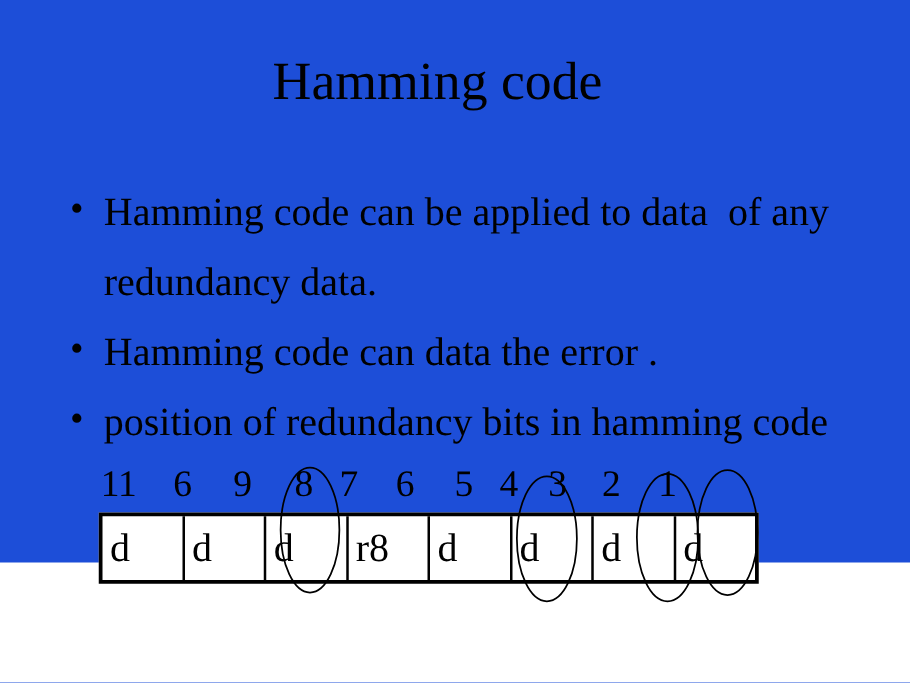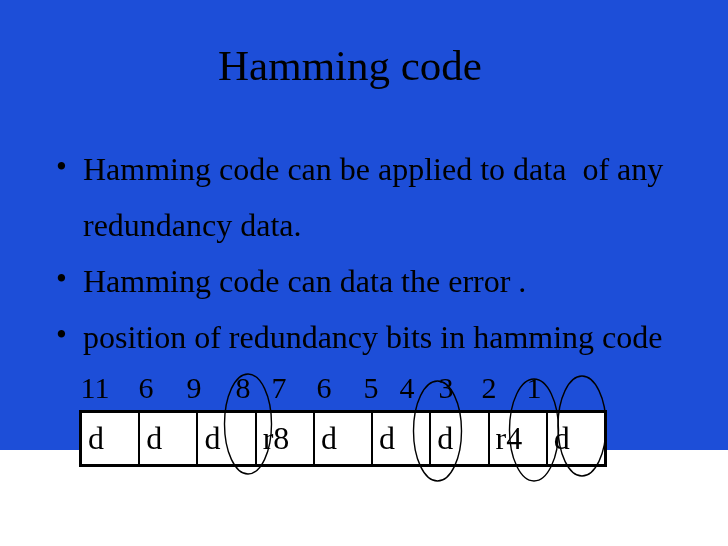--- a/index.html
+++ b/index.html
@@ -125,21 +125,20 @@
   </div>
 
   <div class="bit-table">
     <div class="bit-cell">d</div>
     <div class="bit-cell">d</div>
     <div class="bit-cell">d</div>
     <div class="bit-cell">r8</div>
     <div class="bit-cell">d</div>
     <div class="bit-cell">d</div>
     <div class="bit-cell">d</div>
-    <div class="bit-cell">r4</div>
     <div class="bit-cell">d</div>
   </div>
 
   <svg class="annotations" viewBox="0 0 728 546" width="728" height="546" xmlns="http://www.w3.org/2000/svg">
     <ellipse cx="248" cy="424" rx="23.5" ry="50"></ellipse>
     <ellipse cx="437.5" cy="431" rx="24" ry="50"></ellipse>
     <ellipse cx="534" cy="430" rx="24.5" ry="51"></ellipse>
     <ellipse cx="582" cy="426" rx="24" ry="50"></ellipse>
   </svg>
 

